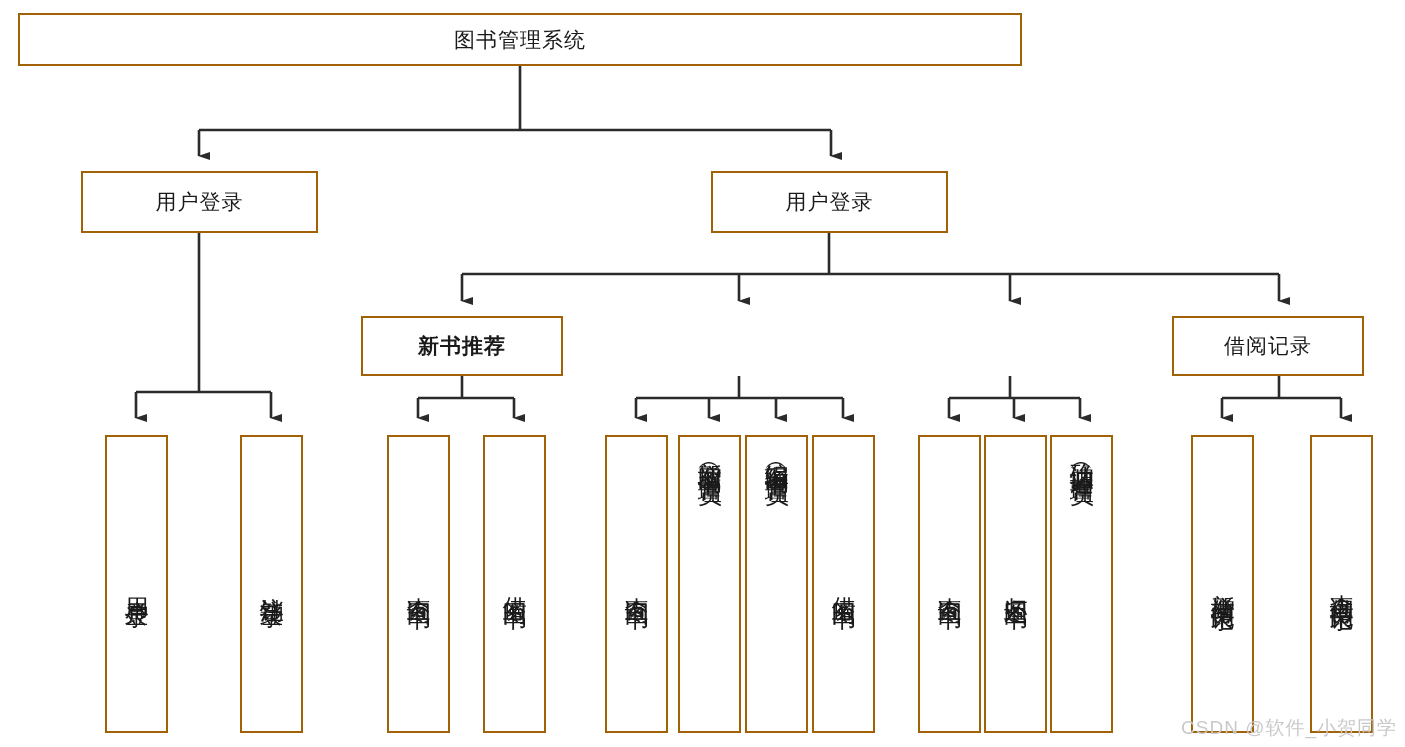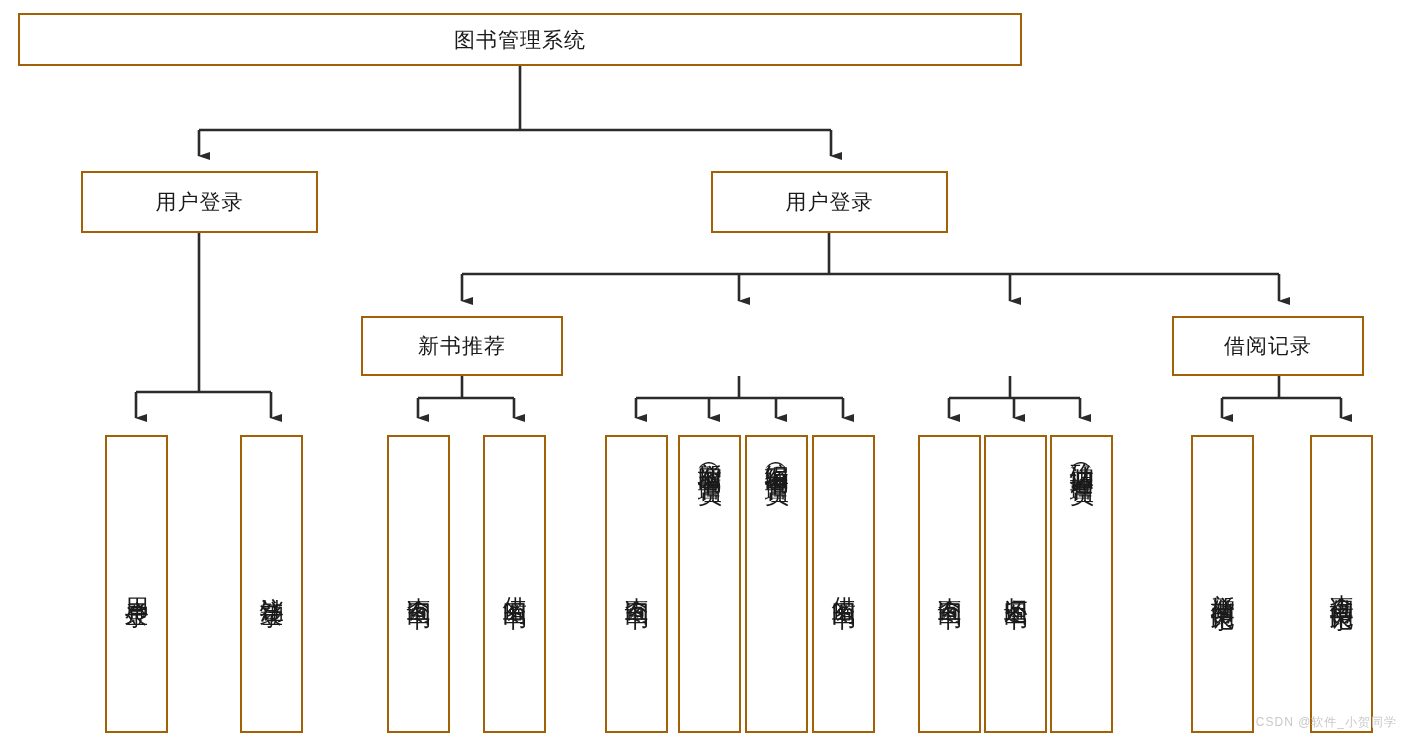--- a/index.html
+++ b/index.html
@@ -52,22 +52,22 @@
     white-space: nowrap;
     display: block;
   }
   .node.v.mid {
     align-items: center;
     padding-top: 0;
   }
   .watermark {
     position: absolute;
     right: 8px;
-    bottom: 16px;
-    font-size: 12px;
+    bottom: 6px;
+    font-size: 19px;
     color: #c9c9c9;
     letter-spacing: 1px;
     white-space: nowrap;
   }
 </style>
 </head>
 <body>
 
 <div id="stage">
 
@@ -125,21 +125,21 @@
     <span>图书管理系统</span>
   </div>
 
   <div class="node h" style="left:81px; top:171px; width:237px; height:62px;">
     <span>用户登录</span>
   </div>
   <div class="node h" style="left:711px; top:171px; width:237px; height:62px;">
     <span>用户登录</span>
   </div>
 
-  <div class="node h" style="left:361px; top:316px; width:202px; height:60px;">
+  <div class="node h" style="left:361px; top:316px; width:202px; height:60px;font-weight:bold;">
     <span>新书推荐</span>
   </div>
   <div class="node h" style="left:1172px; top:316px; width:192px; height:60px;">
     <span>借阅记录</span>
   </div>
 
   <div class="node v mid" style="left:105px; top:435px; width:63px; height:298px;">
     <span class="vtext">用户登录</span>
   </div>
   <div class="node v mid" style="left:240px; top:435px; width:63px; height:298px;">

